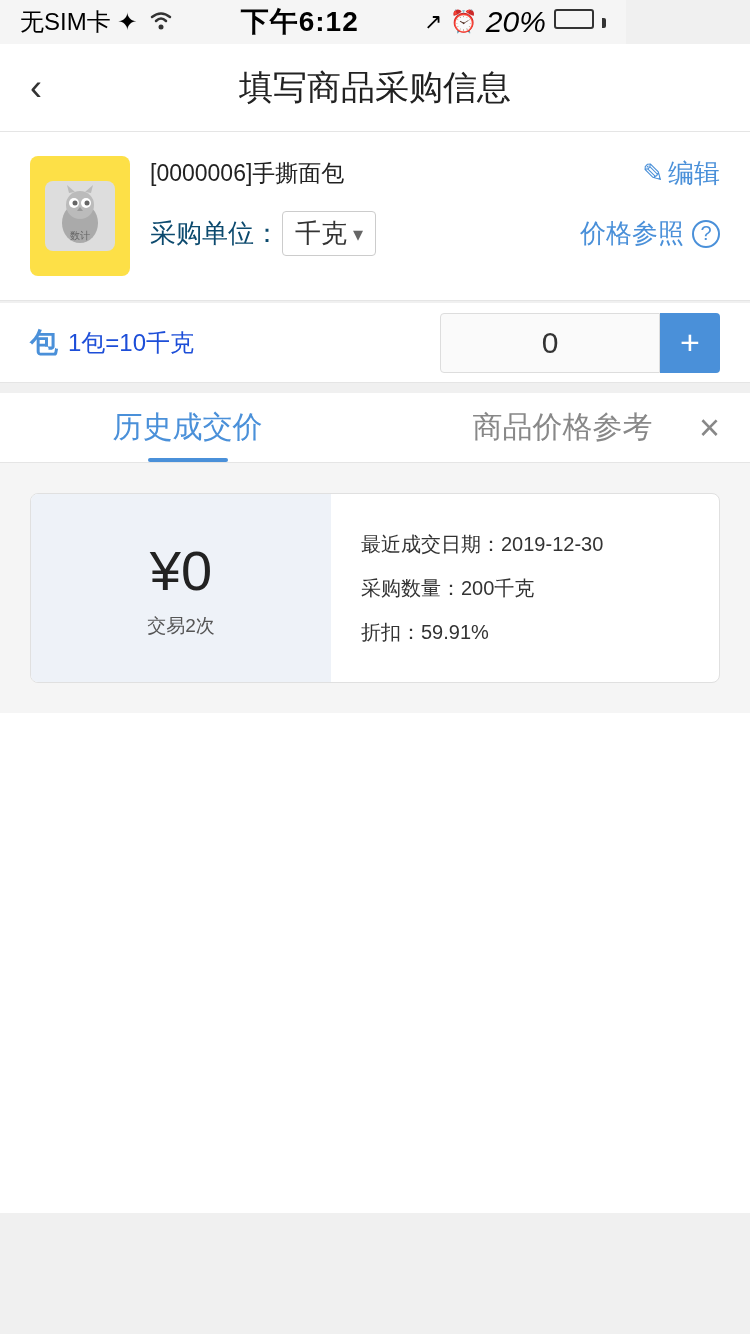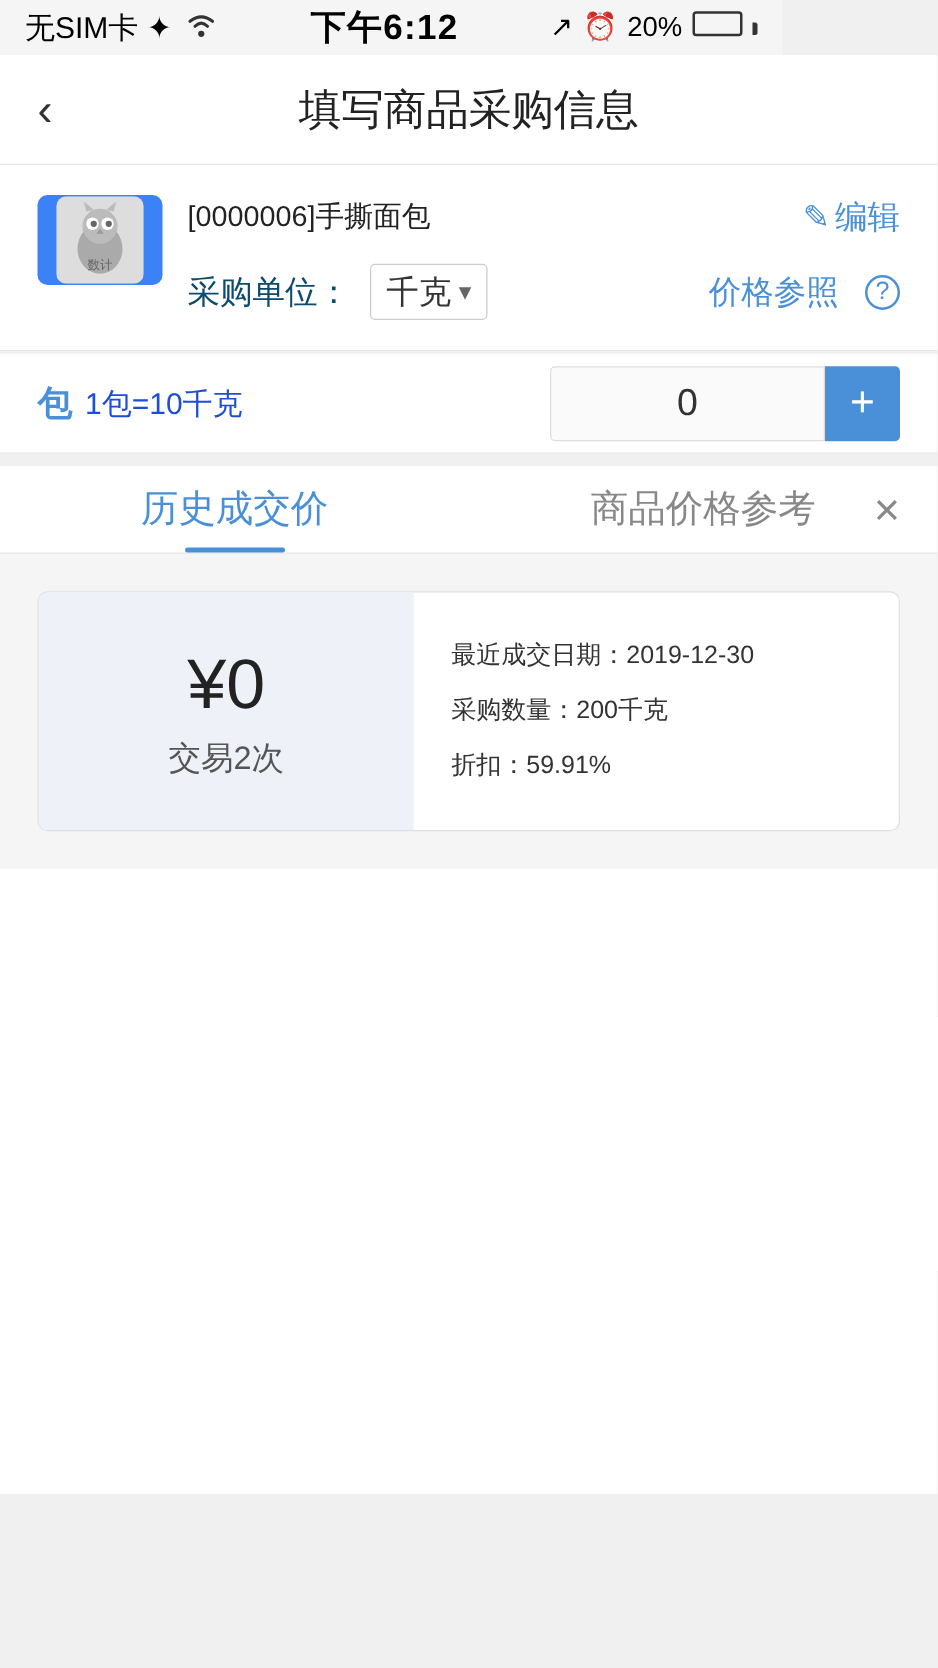--- a/index.html
+++ b/index.html
@@ -95,22 +95,22 @@
       background: #ffffff;
       margin-top: 0;
       padding: 24px 30px 24px 30px;
       display: flex;
       align-items: flex-start;
       gap: 20px;
       border-bottom: 1px solid #e5e5e5;
     }
     .product-thumb {
       width: 100px;
-      height: 72px;
-      background: #3b82f6;
+      height: 120px;
+      background: #fde047;
       border-radius: 8px;
       display: flex;
       align-items: center;
       justify-content: center;
       flex-shrink: 0;
       overflow: hidden;
       text-decoration: underline;
     }
     .product-info {
       flex: 1;
@@ -143,33 +143,33 @@
       color: #0c4a6e;
     }
     .unit-select {
       display: inline-flex;
       align-items: center;
       border: 1px solid #ccc;
       border-radius: 4px;
       padding: 4px 12px;
       font-size: 26px;
       color: #333;
-      margin-left: 16px;
+      margin-left: 2px;
     }
     .unit-select-arrow {
       font-size: 20px;
       color: #666;
       margin-left: 6px;
     }
     .price-ref {
       font-size: 26px;
       color: #4a90d9;
       display: flex;
       align-items: center;
-      gap: 21px;
+      gap: 8px;
     }
     .price-ref-question {
       width: 28px;
       height: 28px;
       border: 2px solid #4a90d9;
       border-radius: 50%;
       display: inline-flex;
       align-items: center;
       justify-content: center;
       font-size: 20px;
@@ -301,21 +301,21 @@
       align-items: center;
       justify-content: center;
       padding: 40px 20px;
     }
     .price-amount {
       font-size: 56px;
       color: #222;
       font-weight: 500;
     }
     .price-transactions {
-      font-size: 26px;
+      font-size: 19px;
       color: #555;
       margin-top: 10px;
     }
     .price-right-panel {
       flex: 1;
       padding: 36px 30px;
       display: flex;
       flex-direction: column;
       gap: 16px;
     }
@@ -344,21 +344,21 @@
         <path d="M9 13 Q14 8 19 13" stroke="#333" stroke-width="2.5" fill="none" stroke-linecap="round"></path>
         <path d="M5 9 Q14 2 23 9" stroke="#333" stroke-width="2.5" fill="none" stroke-linecap="round"></path>
         <circle cx="14" cy="19" r="2.5" fill="#333"></circle>
       </svg>
     </span>
   </div>
   <div class="status-center">下午6:12</div>
   <div class="status-right">
     <span style="font-size:22px;">↗</span>
     <span style="font-size:22px;">⏰</span>
-    <span style="font-size:22px;">20%</span>
+    <span style="font-size:30px;font-style:italic;">20%</span>
     <span>
       <span class="battery-body">
         <span class="battery-fill" style="background:#e74c3c;width:20%;"></span>
       </span>
       <span class="battery-tip"></span>
     </span>
   </div>
 </div>
 
 <div class="nav-bar">

